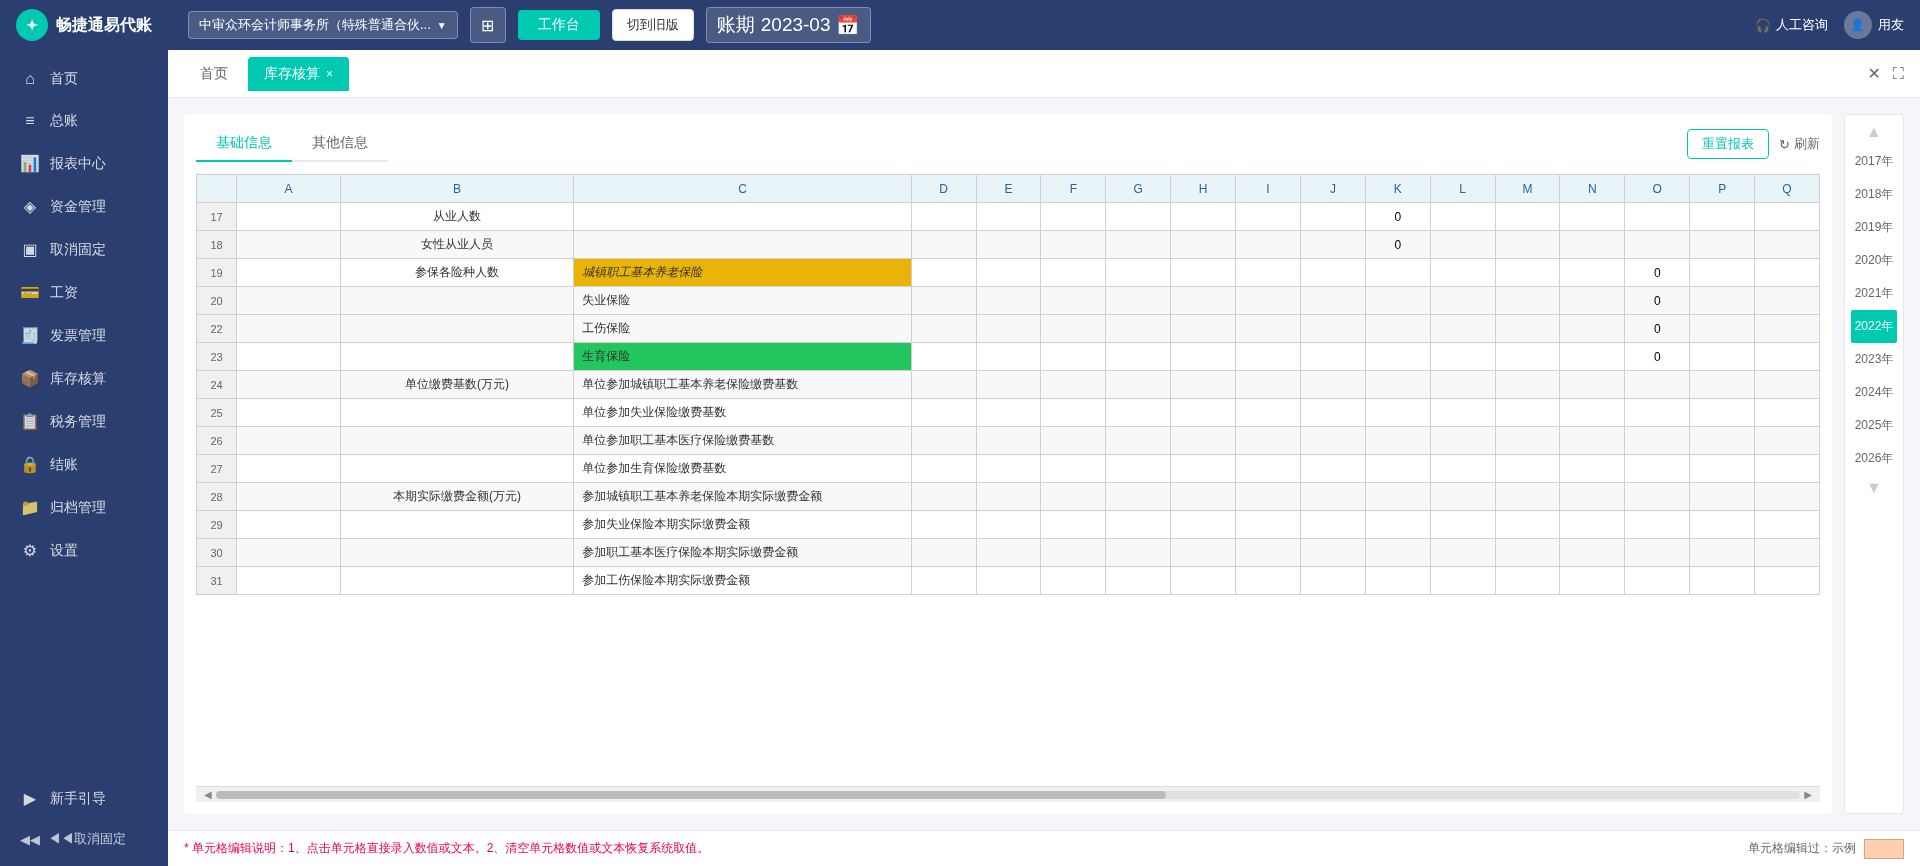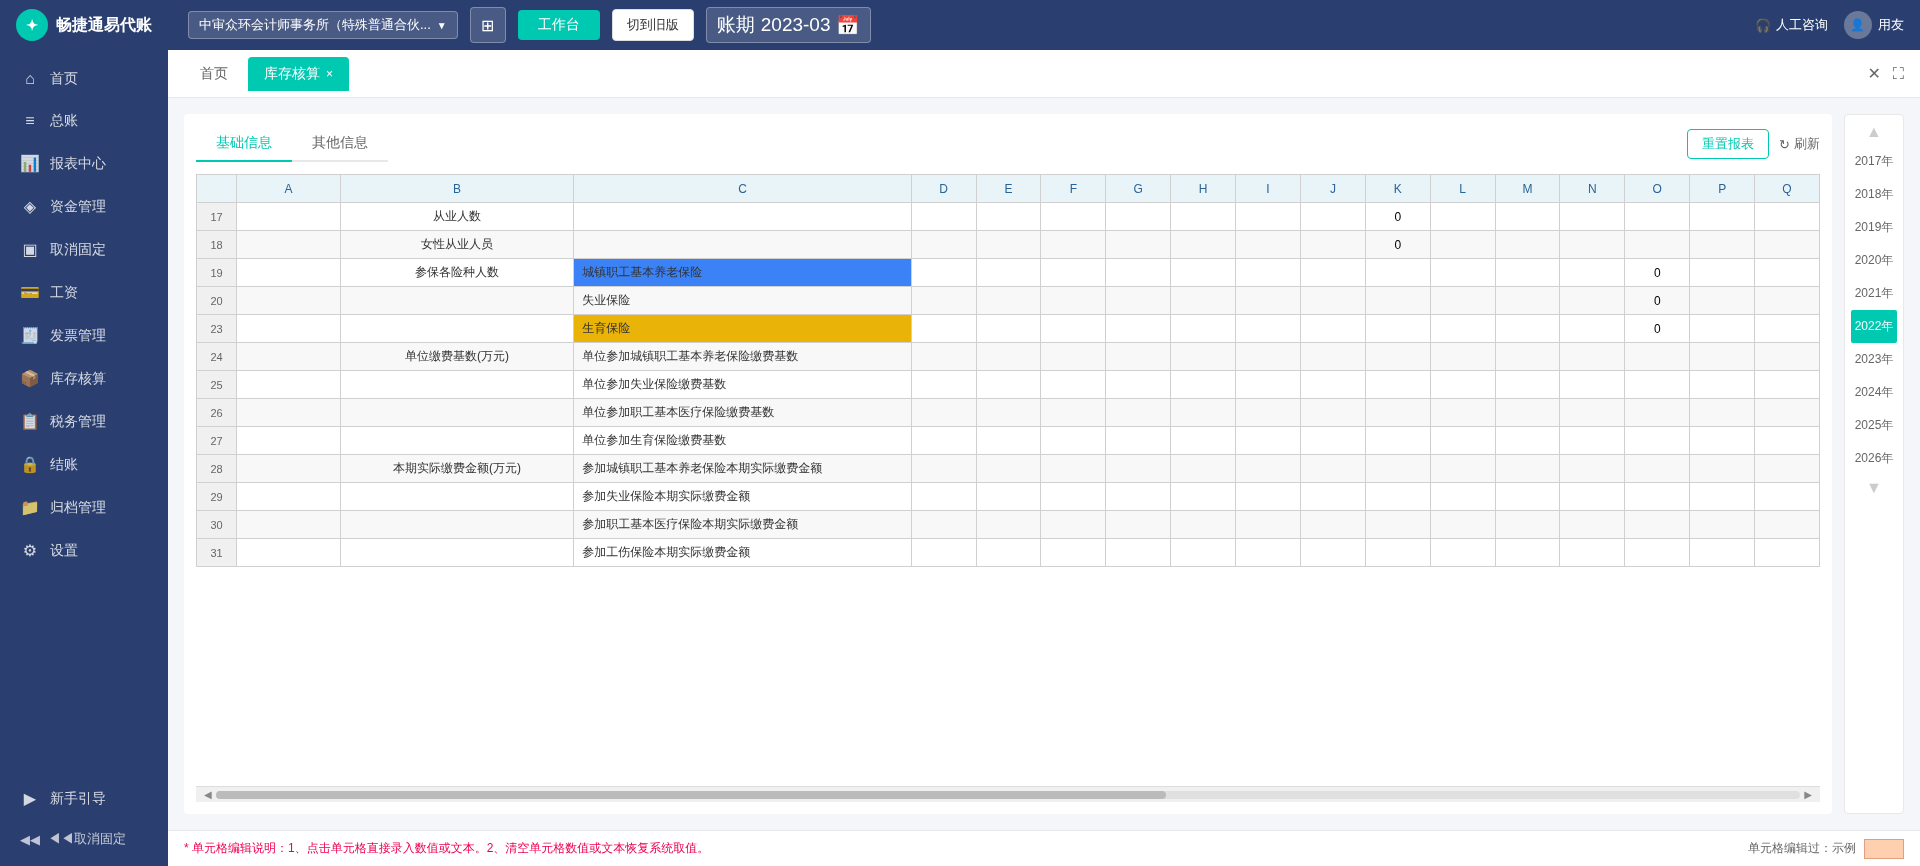--- a/index.html
+++ b/index.html
@@ -275,21 +275,21 @@
                   <td style="min-width: 50px; background: rgb(248, 248, 248);"></td>
                   <td style="min-width: 50px; background: rgb(248, 248, 248);"></td>
                   <td style="text-align: center; min-width: 50px; background: rgb(248, 248, 248);"></td>
                   <td style="min-width: 50px; background: rgb(248, 248, 248);"></td>
                   <td style="min-width: 50px; background: rgb(248, 248, 248);"></td>
                 </tr>
                 <tr>
                   <td class="row-num">19</td>
                   <td style="text-align: center; background: rgb(255, 255, 255);"></td>
                   <td class="cell-b" style="background: rgb(255, 255, 255);">参保各险种人数</td>
-                  <td class="cell-c" style="background: #3b82f6;">城镇职工基本养老保险</td>
+                  <td class="cell-c" style="background: #eab308; font-style: italic;">城镇职工基本养老保险</td>
                   <td style="min-width: 50px; background: rgb(255, 255, 255);"></td>
                   <td style="min-width: 50px; background: rgb(255, 255, 255);"></td>
                   <td style="min-width: 50px; background: rgb(255, 255, 255);"></td>
                   <td style="min-width: 50px; background: rgb(255, 255, 255);"></td>
                   <td style="min-width: 50px; background: rgb(255, 255, 255);"></td>
                   <td style="min-width: 50px; background: rgb(255, 255, 255);"></td>
                   <td style="min-width: 50px; background: rgb(255, 255, 255);"></td>
                   <td style="text-align: center; min-width: 50px; background: rgb(255, 255, 255);"></td>
                   <td style="min-width: 50px; background: rgb(255, 255, 255);"></td>
                   <td style="min-width: 50px; background: rgb(255, 255, 255);"></td>
@@ -312,24 +312,44 @@
                   <td style="min-width: 50px; background: rgb(248, 248, 248);"></td>
                   <td style="text-align: center; min-width: 50px; background: rgb(248, 248, 248);"></td>
                   <td style="min-width: 50px; background: rgb(248, 248, 248);"></td>
                   <td style="min-width: 50px; background: rgb(248, 248, 248);"></td>
                   <td style="min-width: 50px; background: rgb(248, 248, 248);"></td>
                   <td style="text-align: center; min-width: 50px; background: rgb(248, 248, 248);">0</td>
                   <td style="min-width: 50px; background: rgb(248, 248, 248);"></td>
                   <td style="min-width: 50px; background: rgb(248, 248, 248);"></td>
                 </tr>
                 <tr>
+                  <td class="row-num">22</td>
+                  <td style="text-align: center; background: rgb(248, 248, 248);"></td>
+                  <td class="cell-b" style="background: rgb(248, 248, 248);"></td>
+                  <td class="cell-c" style="background: rgb(248, 248, 248);">工伤保险</td>
+                  <td style="min-width: 50px; background: rgb(248, 248, 248);"></td>
+                  <td style="min-width: 50px; background: rgb(248, 248, 248);"></td>
+                  <td style="min-width: 50px; background: rgb(248, 248, 248);"></td>
+                  <td style="min-width: 50px; background: rgb(248, 248, 248);"></td>
+                  <td style="min-width: 50px; background: rgb(248, 248, 248);"></td>
+                  <td style="min-width: 50px; background: rgb(248, 248, 248);"></td>
+                  <td style="min-width: 50px; background: rgb(248, 248, 248);"></td>
+                  <td style="text-align: center; min-width: 50px; background: rgb(248, 248, 248);"></td>
+                  <td style="min-width: 50px; background: rgb(248, 248, 248);"></td>
+                  <td style="min-width: 50px; background: rgb(248, 248, 248);"></td>
+                  <td style="min-width: 50px; background: rgb(248, 248, 248);"></td>
+                  <td style="text-align: center; min-width: 50px; background: rgb(248, 248, 248);">0</td>
+                  <td style="min-width: 50px; background: rgb(248, 248, 248);"></td>
+                  <td style="min-width: 50px; background: rgb(248, 248, 248);"></td>
+                </tr>
+                <tr>
                   <td class="row-num">23</td>
                   <td style="text-align: center; background: rgb(255, 255, 255);"></td>
                   <td class="cell-b" style="background: rgb(255, 255, 255);"></td>
-                  <td class="cell-c" style="background: #eab308;">生育保险</td>
+                  <td class="cell-c" style="background: #22c55e;">生育保险</td>
                   <td style="min-width: 50px; background: rgb(255, 255, 255);"></td>
                   <td style="min-width: 50px; background: rgb(255, 255, 255);"></td>
                   <td style="min-width: 50px; background: rgb(255, 255, 255);"></td>
                   <td style="min-width: 50px; background: rgb(255, 255, 255);"></td>
                   <td style="min-width: 50px; background: rgb(255, 255, 255);"></td>
                   <td style="min-width: 50px; background: rgb(255, 255, 255);"></td>
                   <td style="min-width: 50px; background: rgb(255, 255, 255);"></td>
                   <td style="text-align: center; min-width: 50px; background: rgb(255, 255, 255);"></td>
                   <td style="min-width: 50px; background: rgb(255, 255, 255);"></td>
                   <td style="min-width: 50px; background: rgb(255, 255, 255);"></td>

